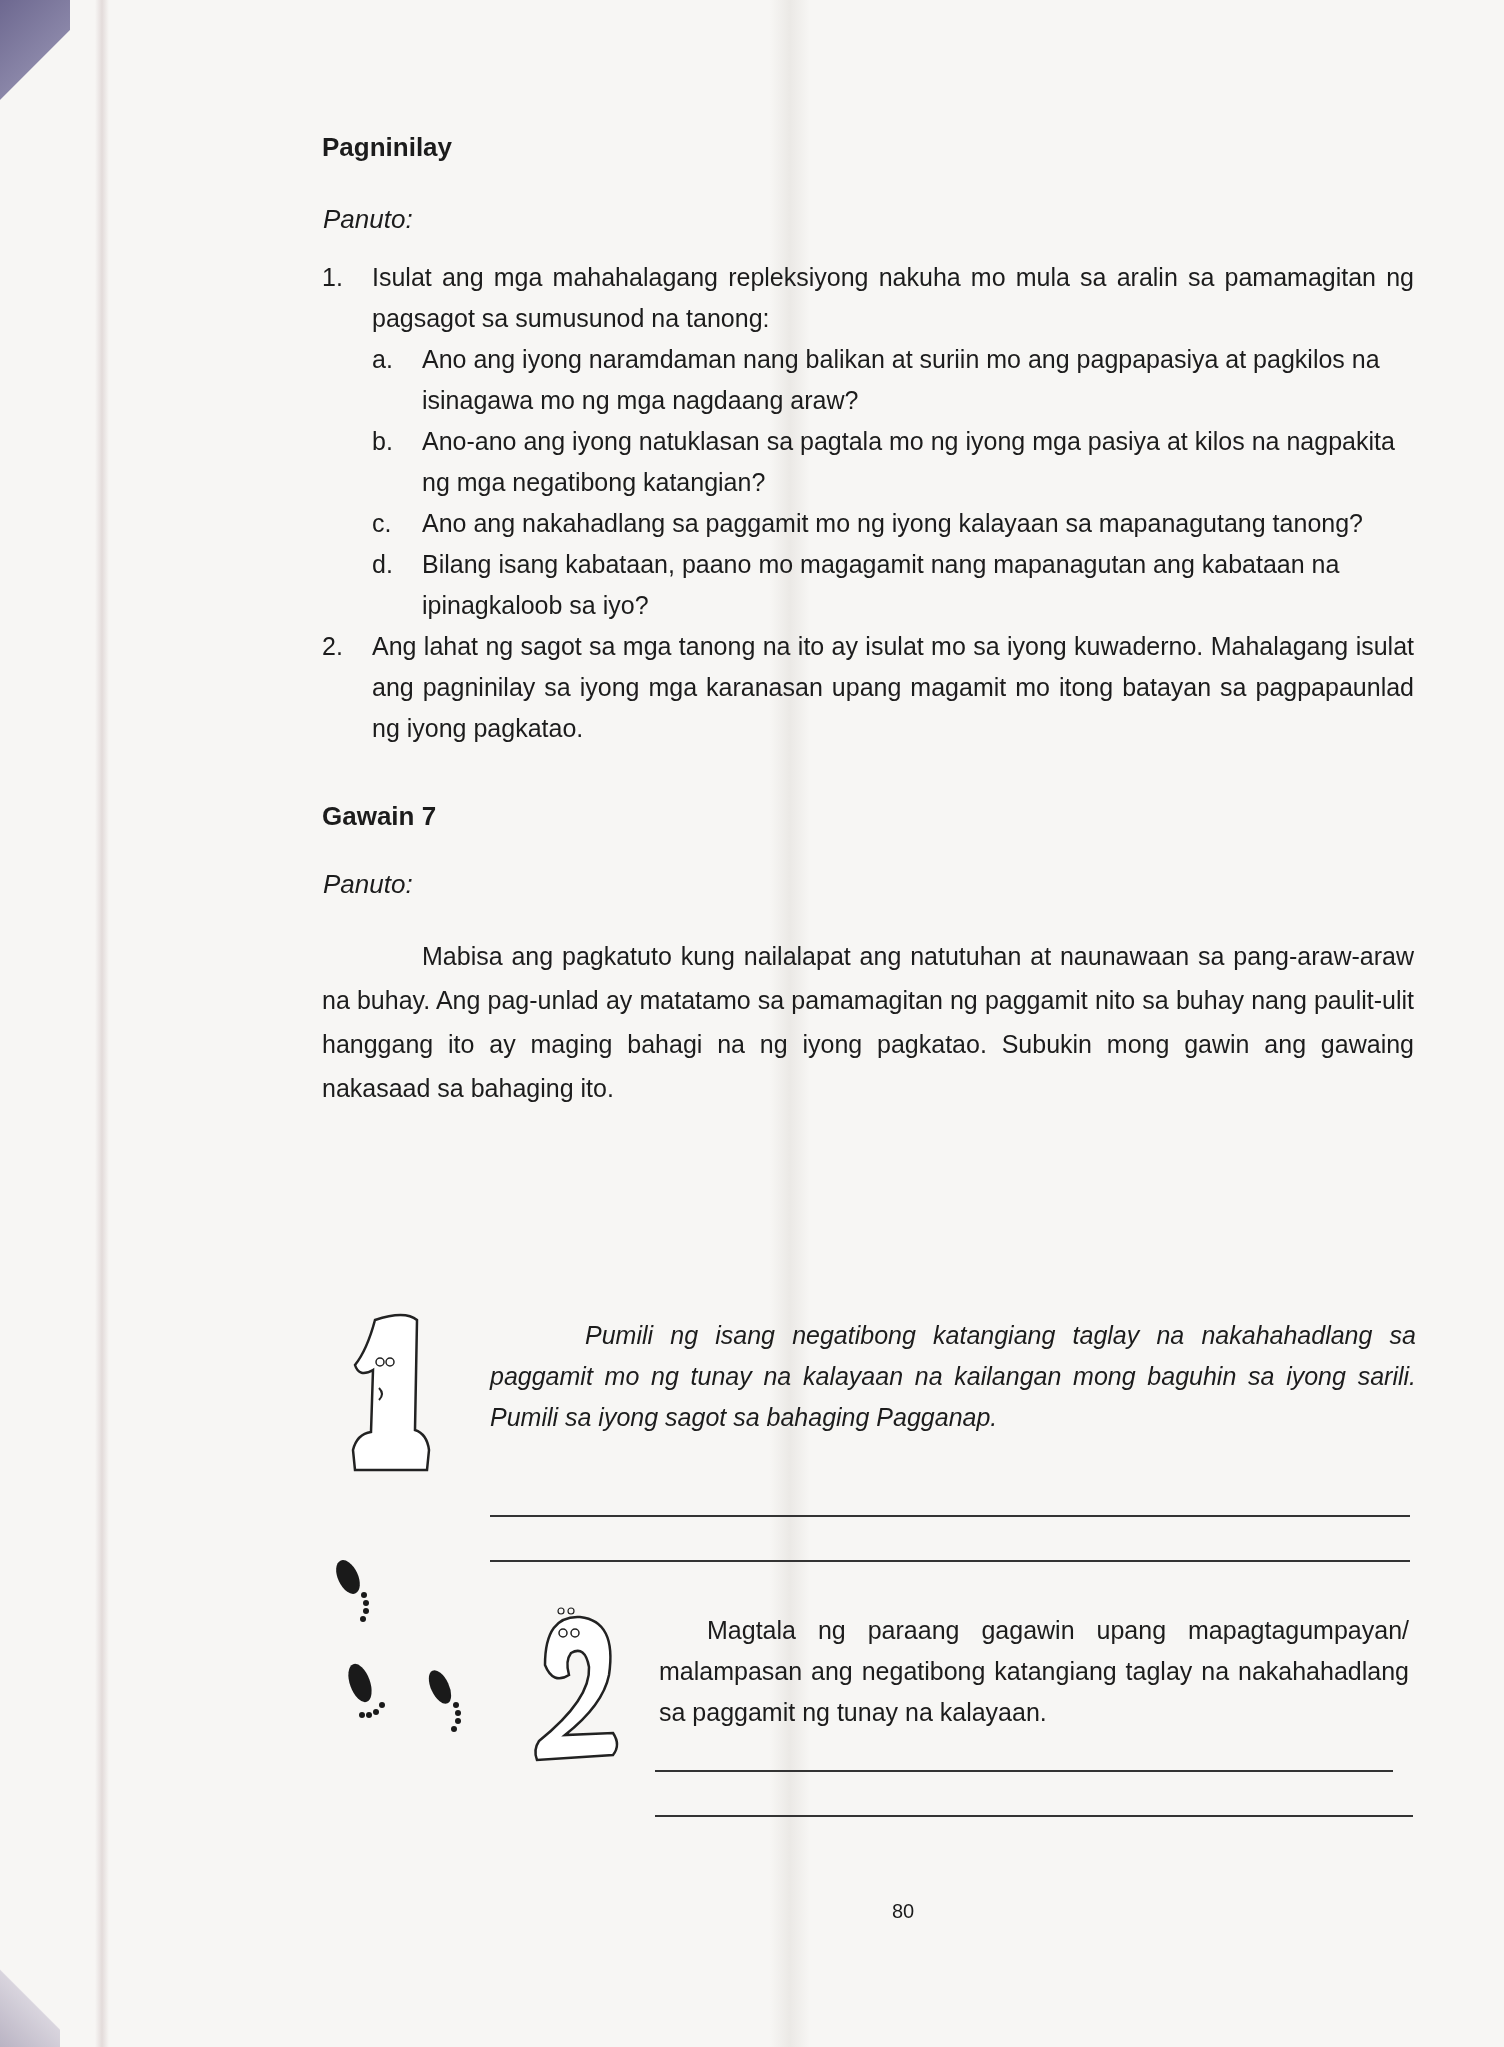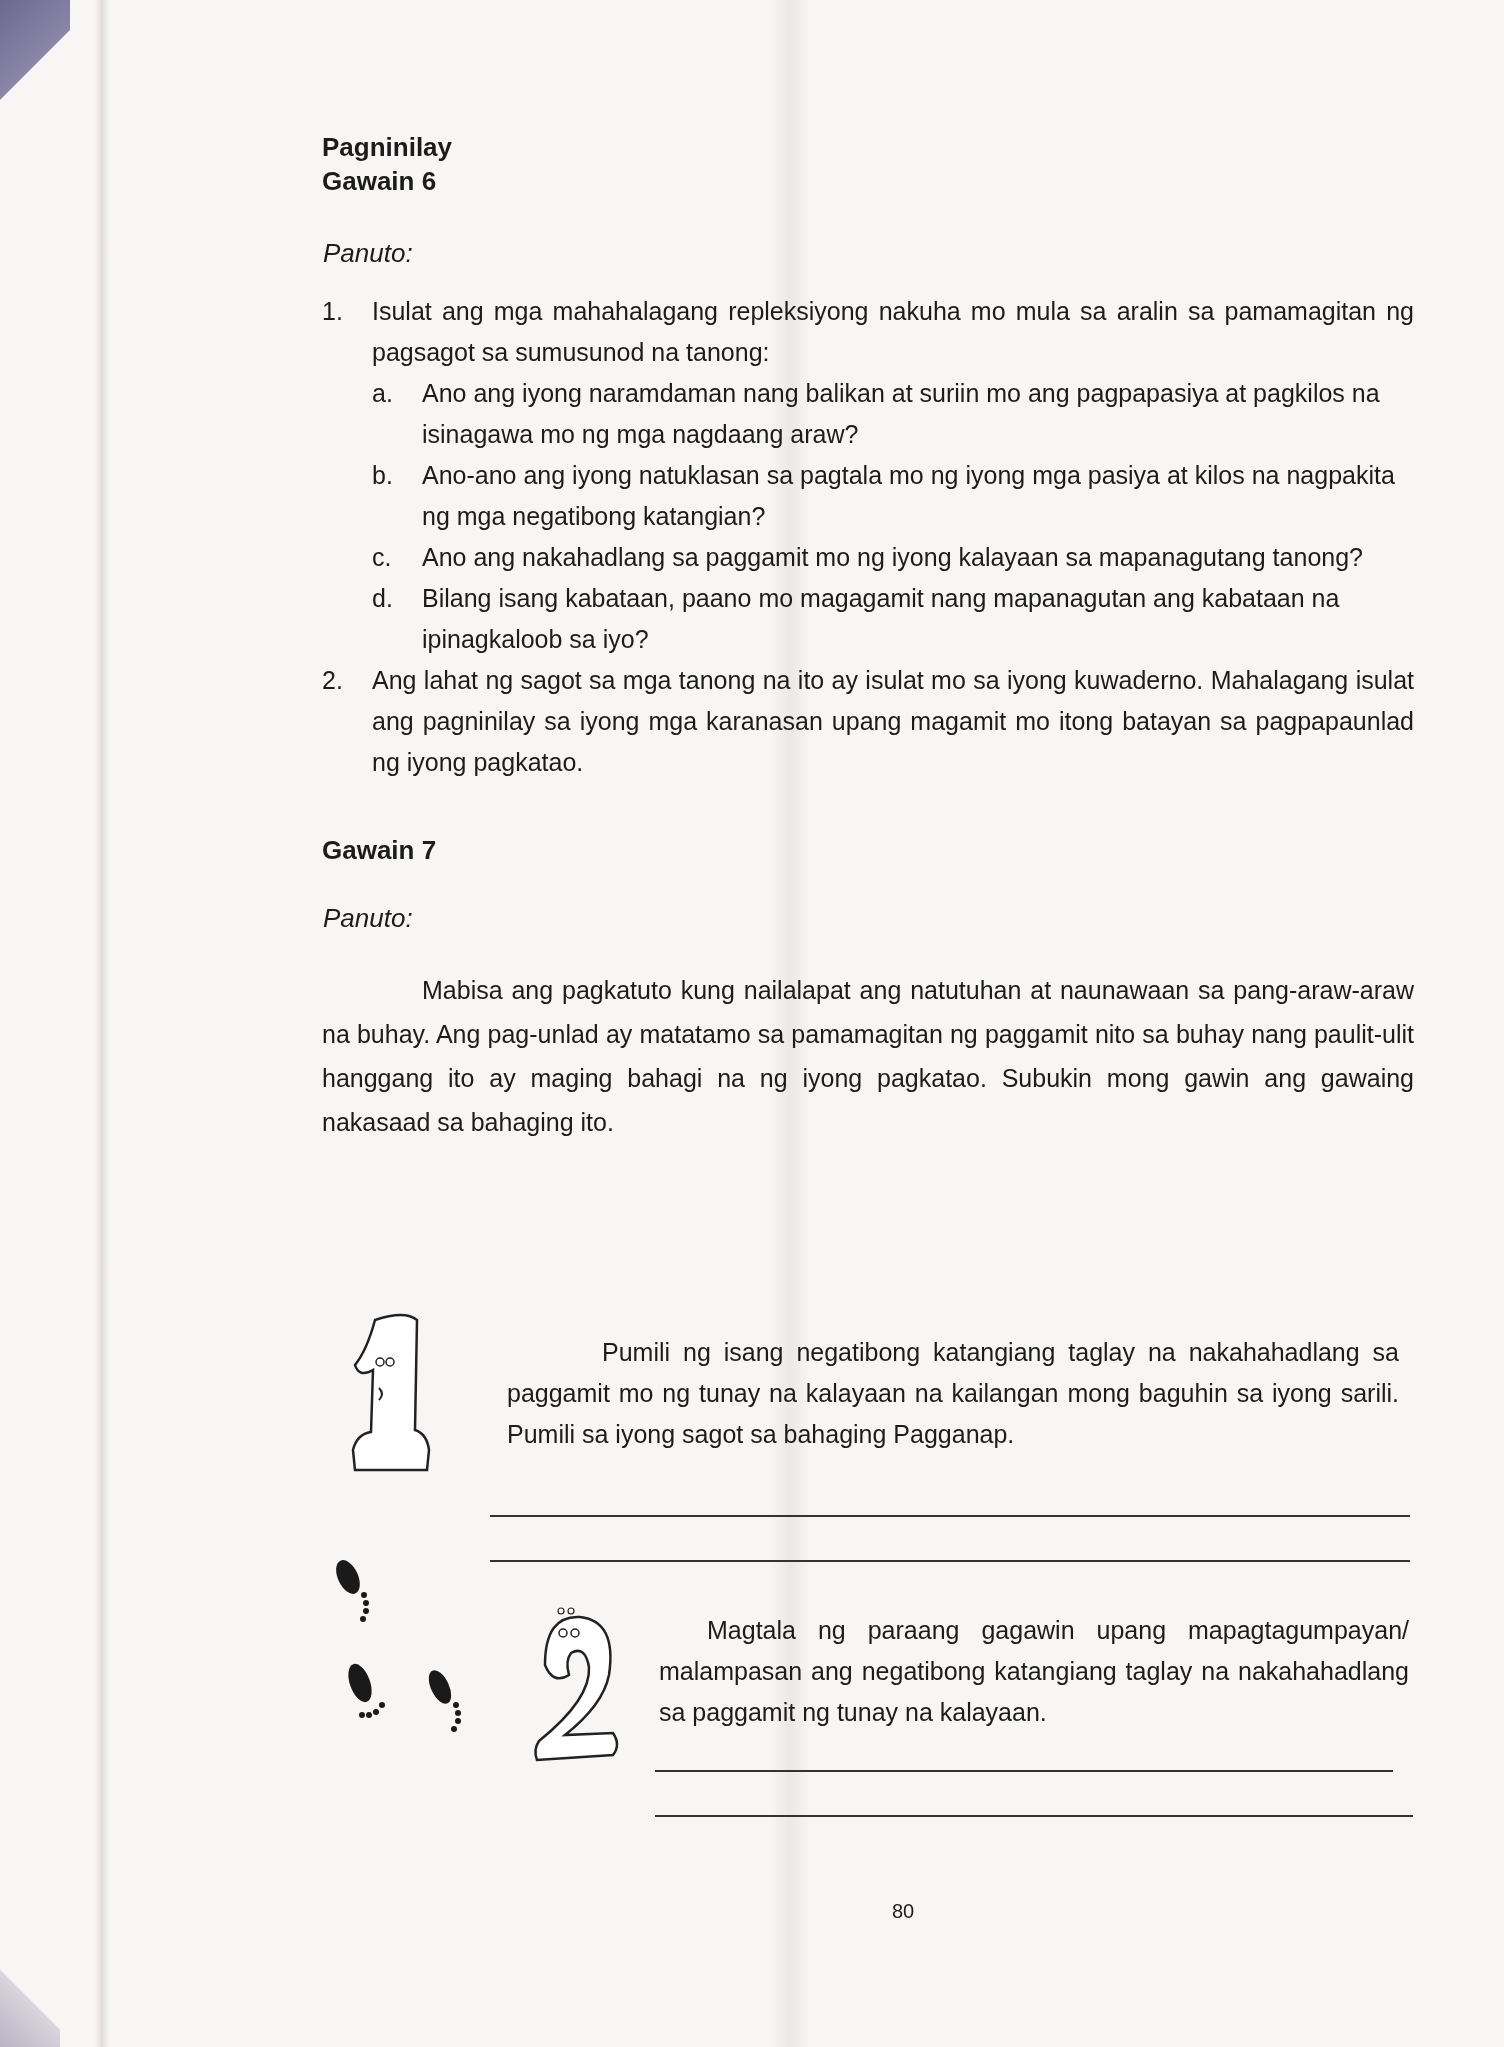--- a/index.html
+++ b/index.html
@@ -46,21 +46,20 @@
 
 <div class="corner"></div>
 <div class="corner-bottom"></div>
 <div class="spine"></div>
 <div class="fold"></div>
 
 <div class="page">
 
   <section>
     <h2 class="h">Pagninilay</h2>
-    <h3 class="h">Gawain 6</h3>
     <p class="instr" style="margin-top:40px;">Panuto:</p>
 
     <div class="body-text" style="margin-top:22px;">
       <div class="ol-item">
         <span class="ol-num">1.</span>
         <span class="justify">Isulat ang mga mahahalagang repleksiyong nakuha mo mula sa aralin sa pamamagitan ng pagsagot sa sumusunod na tanong:</span>
       </div>
       <div class="sub-item">
         <span class="sub-letter">a.</span>
         <span>Ano ang iyong naramdaman nang balikan at suriin mo ang pagpapasiya at pagkilos na isinagawa mo ng mga nagdaang araw?</span>
@@ -93,21 +92,21 @@
 
 <div class="num-icon" style="left:345px; top:1310px;">
   <svg width="100" height="165" viewBox="0 0 100 165">
     <path d="M30 10 Q60 0 72 10 L70 120 Q82 124 84 140 L82 160 L10 160 L8 140 Q12 124 26 122 L28 60 Q14 68 10 55 Q22 40 30 10 Z" fill="#fff" stroke="#222" stroke-width="2.5"></path>
     <circle cx="35" cy="52" r="4" fill="none" stroke="#222" stroke-width="1.5"></circle>
     <circle cx="45" cy="52" r="4" fill="none" stroke="#222" stroke-width="1.5"></circle>
     <path d="M34 78 Q40 84 34 90" fill="none" stroke="#222" stroke-width="2"></path>
   </svg>
 </div>
 <div style="position:absolute; left:490px; top:1315px; width:926px;">
-  <p class="body-text justify" style="margin:17px; text-indent:95px;">Pumili ng isang negatibong katangiang taglay na nakahahadlang sa paggamit mo ng tunay na kalayaan na kailangan mong baguhin sa iyong sarili. Pumili sa iyong sagot sa bahaging Pagganap.</p>
+  <p class="body-text justify" style="margin:0; text-indent:95px;font-style:italic;">Pumili ng isang negatibong katangiang taglay na nakahahadlang sa paggamit mo ng tunay na kalayaan na kailangan mong baguhin sa iyong sarili. Pumili sa iyong sagot sa bahaging Pagganap.</p>
 </div>
 <div class="blank-line" style="position:absolute; left:490px; top:1515px; width:920px;"></div>
 <div class="blank-line" style="position:absolute; left:490px; top:1560px; width:920px;"></div>
 
 <div class="foot" style="left:330px; top:1555px;">
   <svg width="160" height="200" viewBox="0 0 160 200">
     <ellipse cx="18" cy="22" rx="10" ry="18" fill="#1a1a1a" transform="rotate(-25 18 22)"></ellipse>
     <circle cx="34" cy="40" r="3" fill="#1a1a1a"></circle>
       <circle cx="36" cy="48" r="3" fill="#1a1a1a"></circle>
       <circle cx="36" cy="56" r="3" fill="#1a1a1a"></circle>

